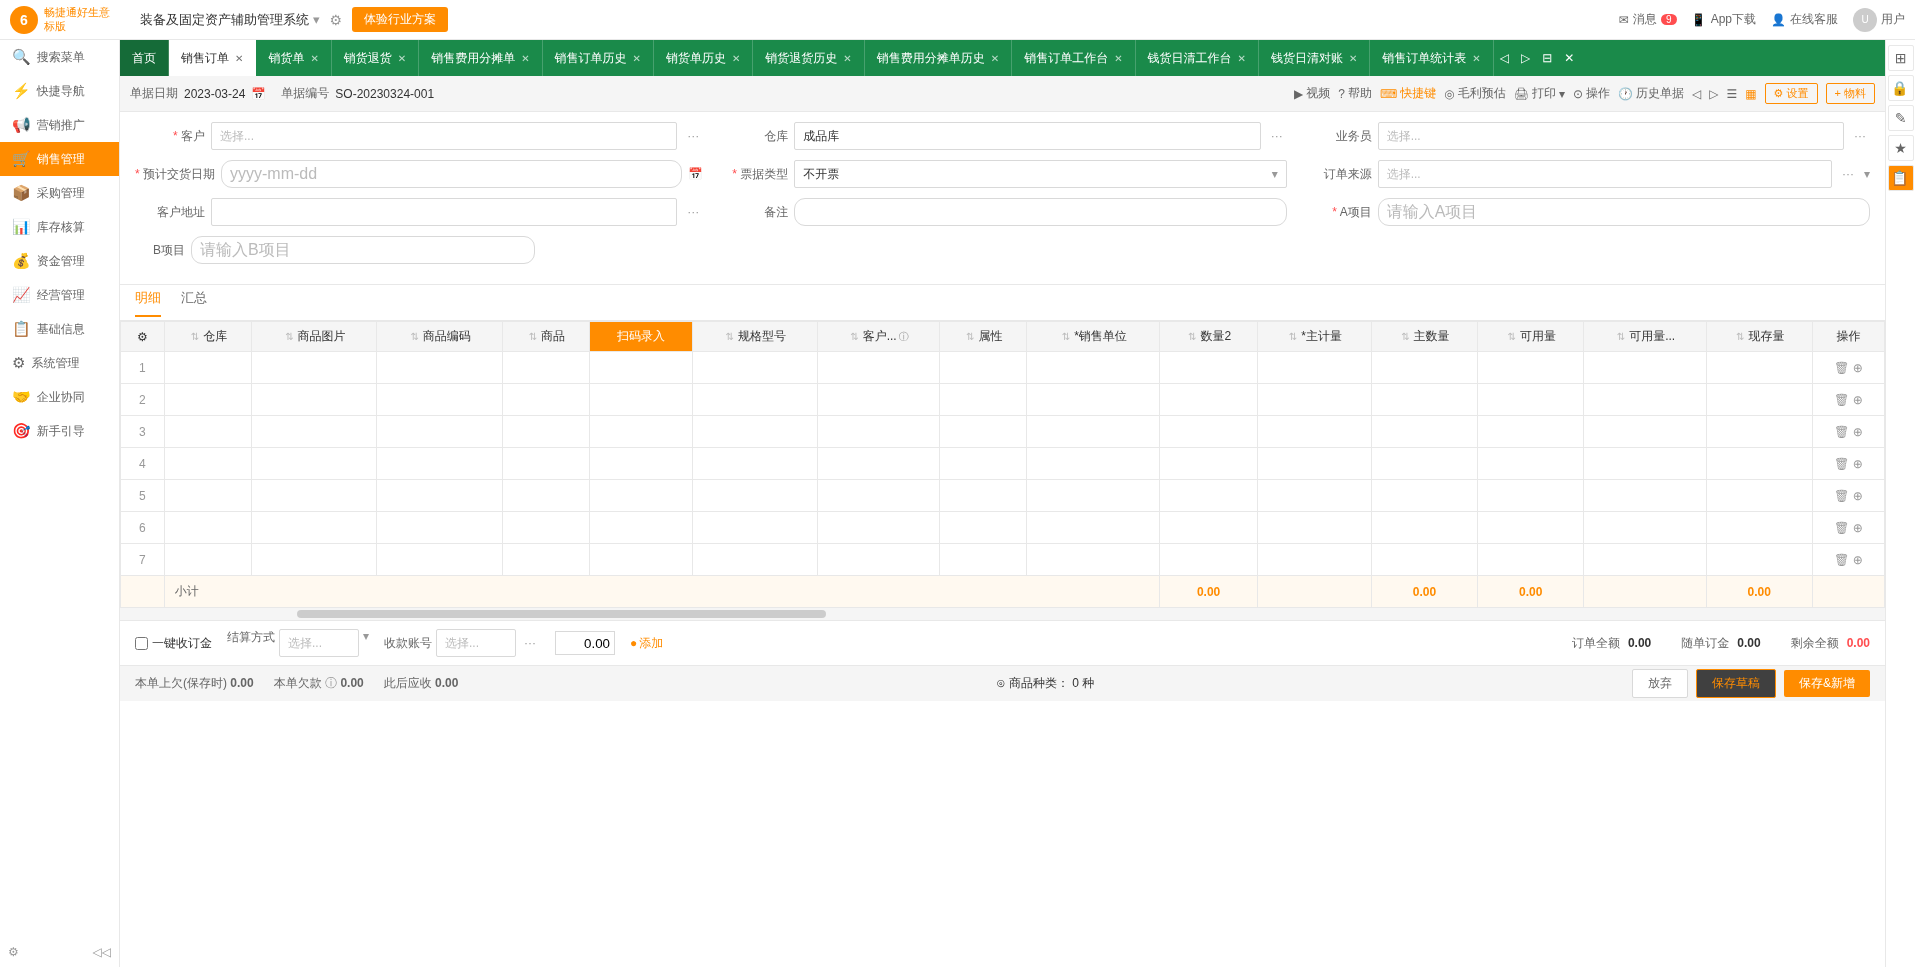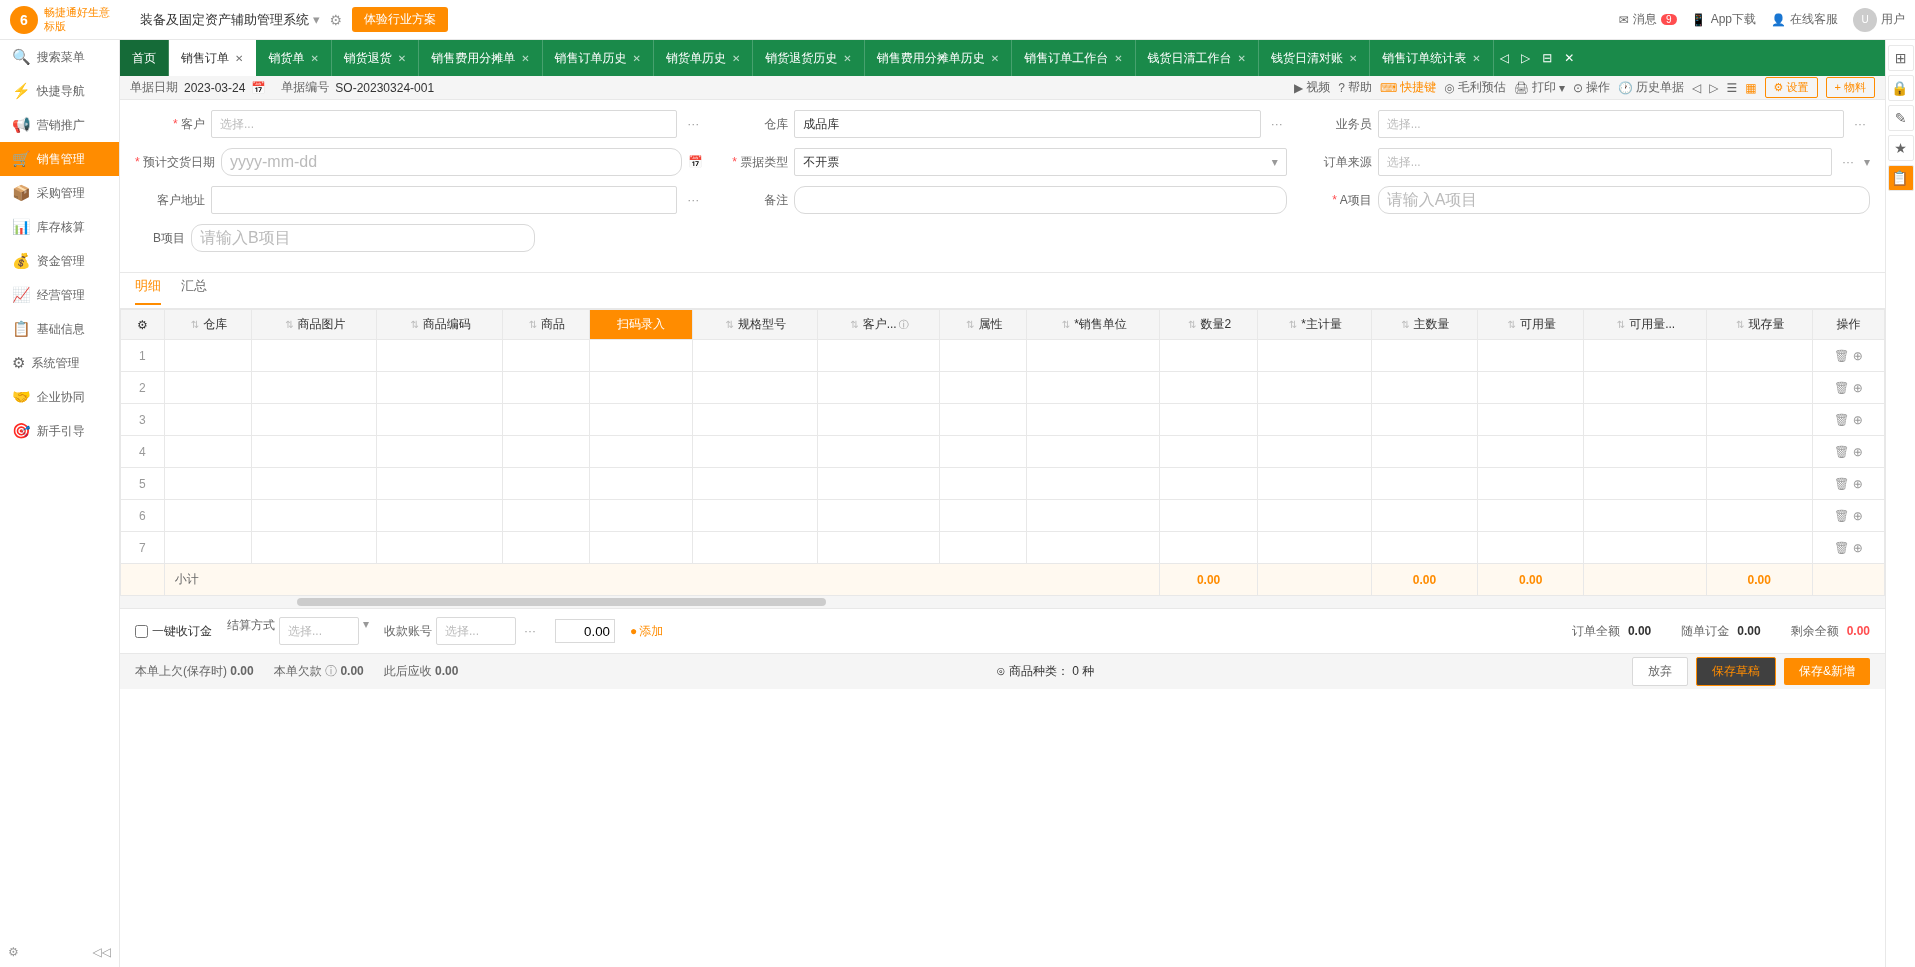--- a/index.html
+++ b/index.html
@@ -34,21 +34,21 @@
     .tab { padding: 0 12px; height: 36px; display: flex; align-items: center; gap: 4px; cursor: pointer; color: #fff; font-size: 12px; white-space: nowrap; border-right: 1px solid rgba(255,255,255,0.2); }
     .tab.active { background: #fff; color: #333; }
     .tab.home { background: #156b38; }
     .tab-close { font-size: 10px; opacity: 0.7; margin-left: 2px; }
     .tab-nav-btn { padding: 0 6px; color: #fff; cursor: pointer; height: 36px; display: flex; align-items: center; }
     
     
     .page-content { flex: 1; overflow-y: auto; background: #fff; }
     
     
-    .page-toolbar { height: 24px; background: #f5f5f5; border-bottom: 1px solid #e8e8e8; display: flex; align-items: center; padding: 0 10px; gap: 15px; justify-content: space-between; }
+    .page-toolbar { height: 36px; background: #f5f5f5; border-bottom: 1px solid #e8e8e8; display: flex; align-items: center; padding: 0 10px; gap: 15px; justify-content: space-between; }
     .toolbar-left { display: flex; align-items: center; gap: 15px; }
     .toolbar-field { display: flex; align-items: center; gap: 6px; font-size: 12px; }
     .toolbar-field label { color: #666; white-space: nowrap; }
     .toolbar-right { display: flex; align-items: center; gap: 8px; font-size: 12px; color: #666; }
     .toolbar-btn { display: flex; align-items: center; gap: 3px; cursor: pointer; color: #666; }
     .toolbar-btn.orange { color: #ff8c00; }
     
     
     .form-area { padding: 10px 15px; border-bottom: 1px solid #e8e8e8; }
     .form-row { display: flex; align-items: center; margin-bottom: 10px; gap: 15px; }

